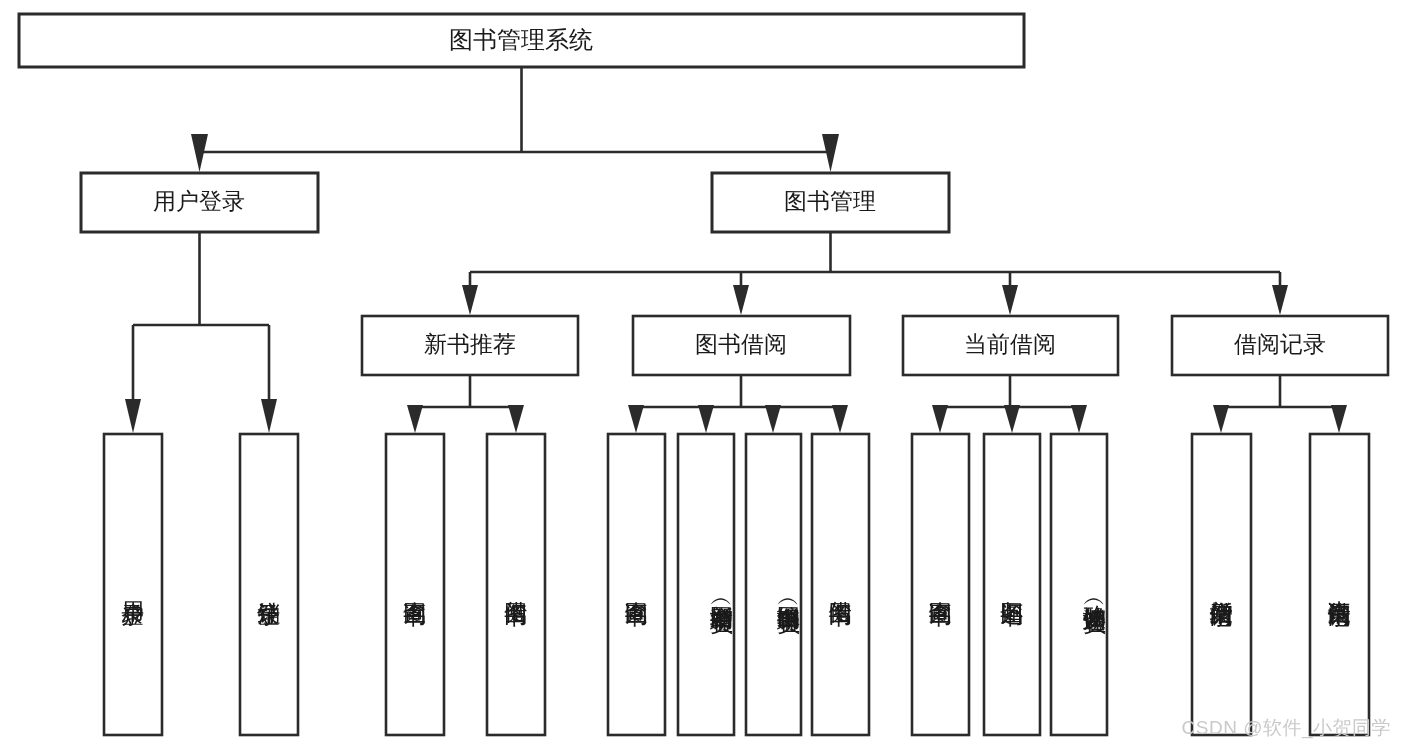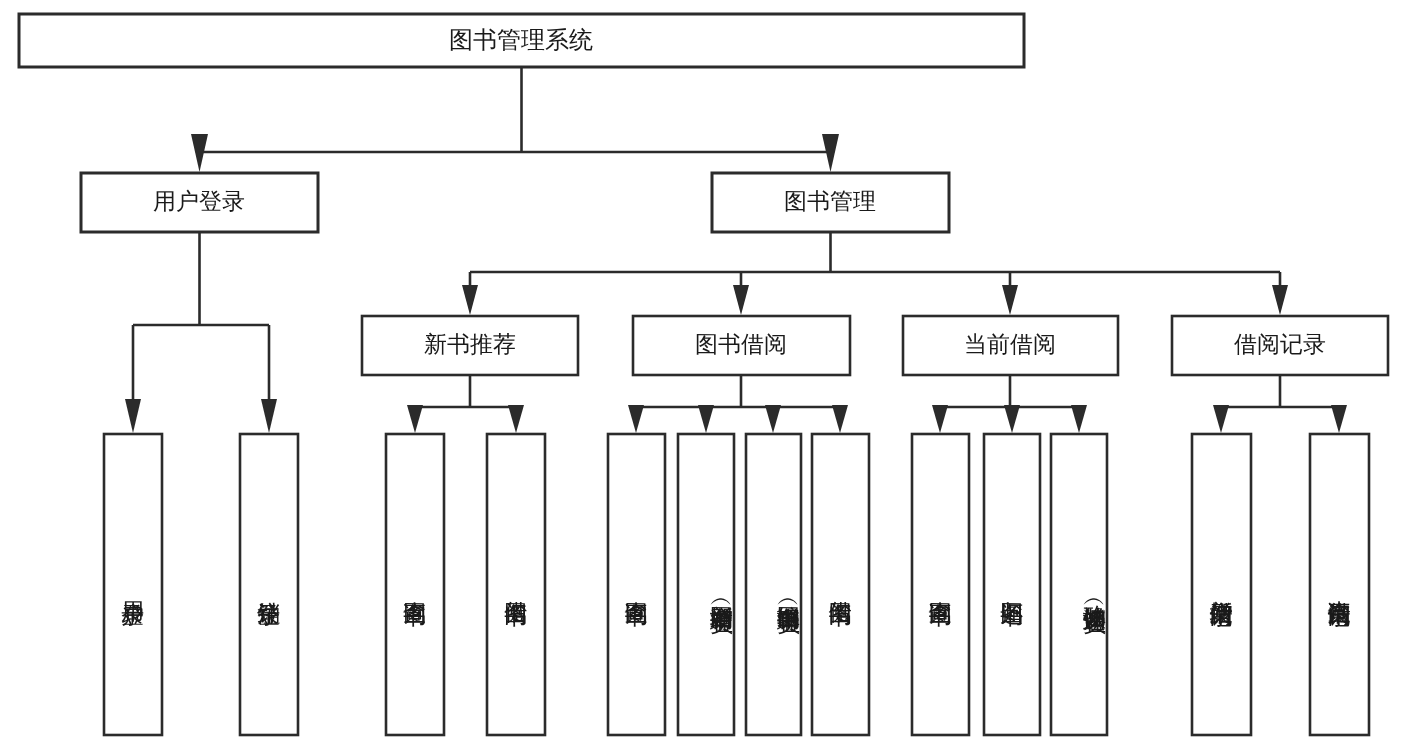--- a/index.html
+++ b/index.html
@@ -226,13 +226,14 @@
   <div class="leaf-label" style="left:608px; top:434px; width:57px; height:301px;">查询图书</div>
   <div class="leaf-label" style="left:678px; top:434px; width:56px; height:301px; align-items:flex-start; padding-top:14px; box-sizing:border-box;">新增图书（管理员）</div>
   <div class="leaf-label" style="left:746px; top:434px; width:55px; height:301px; align-items:flex-start; padding-top:14px; box-sizing:border-box;">编辑图书（管理员）</div>
   <div class="leaf-label" style="left:812px; top:434px; width:57px; height:301px;">借阅图书</div>
   <div class="leaf-label" style="left:912px; top:434px; width:57px; height:301px;">查询图书</div>
   <div class="leaf-label" style="left:984px; top:434px; width:56px; height:301px;">归还图书</div>
   <div class="leaf-label" style="left:1051px; top:434px; width:56px; height:301px; align-items:flex-start; padding-top:14px; box-sizing:border-box;">确认归还（管理员）</div>
   <div class="leaf-label" style="left:1192px; top:434px; width:59px; height:301px;">新增借阅记录</div>
   <div class="leaf-label" style="left:1310px; top:434px; width:59px; height:301px;">查询借阅记录</div>
 
+  <div class="watermark">CSDN @软件_小贺同学</div>
 </div>
 
 </body></html>

